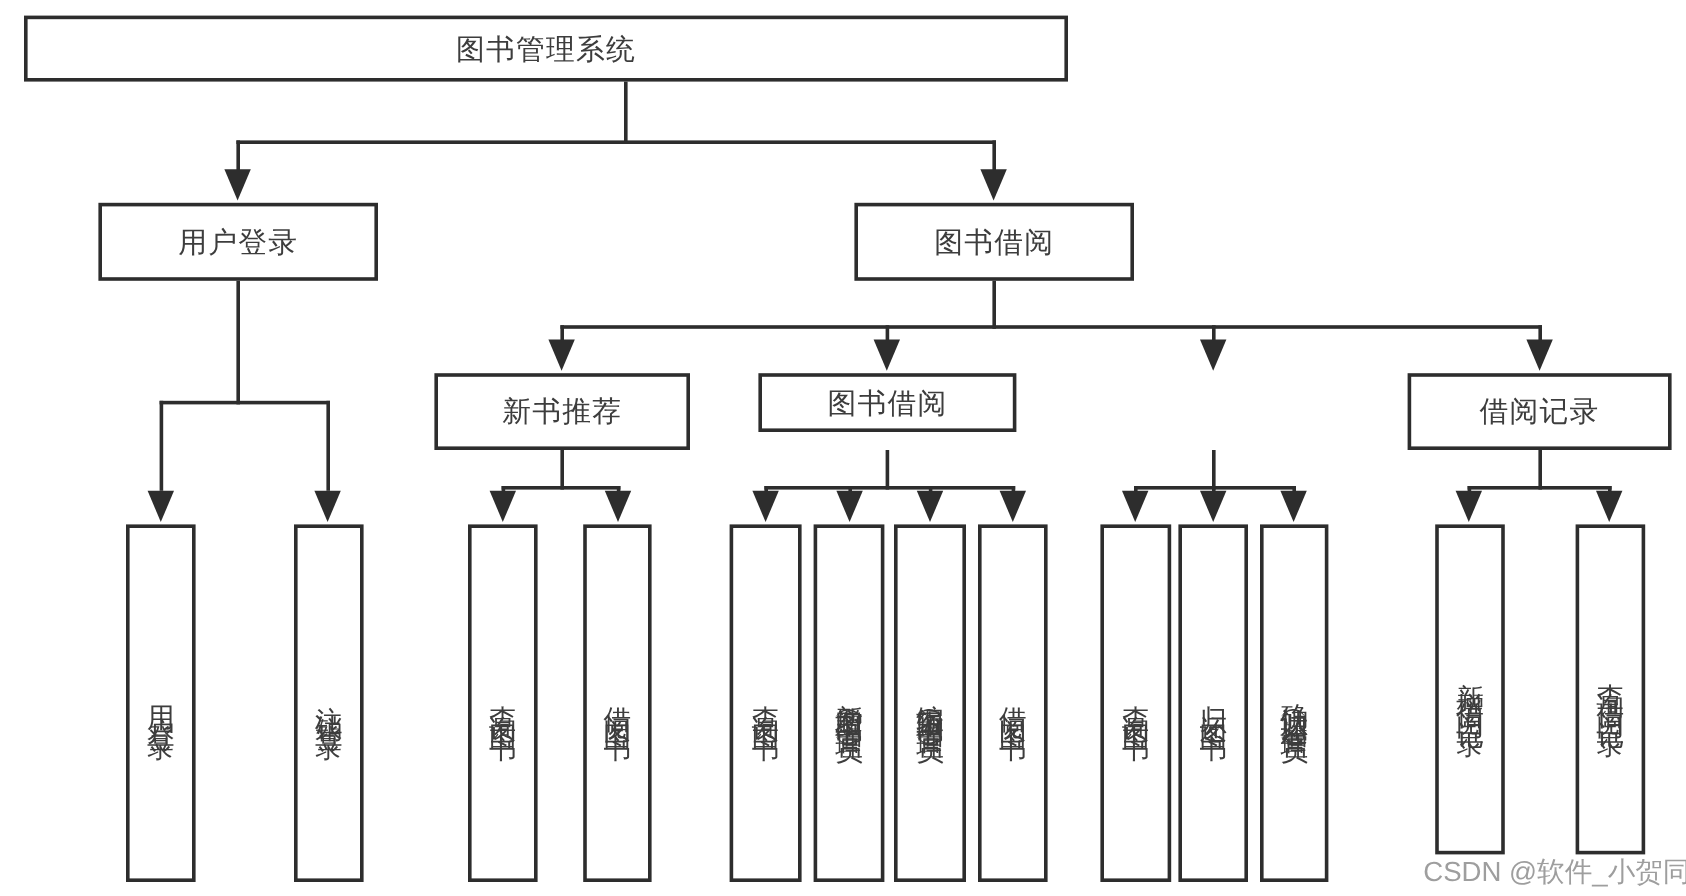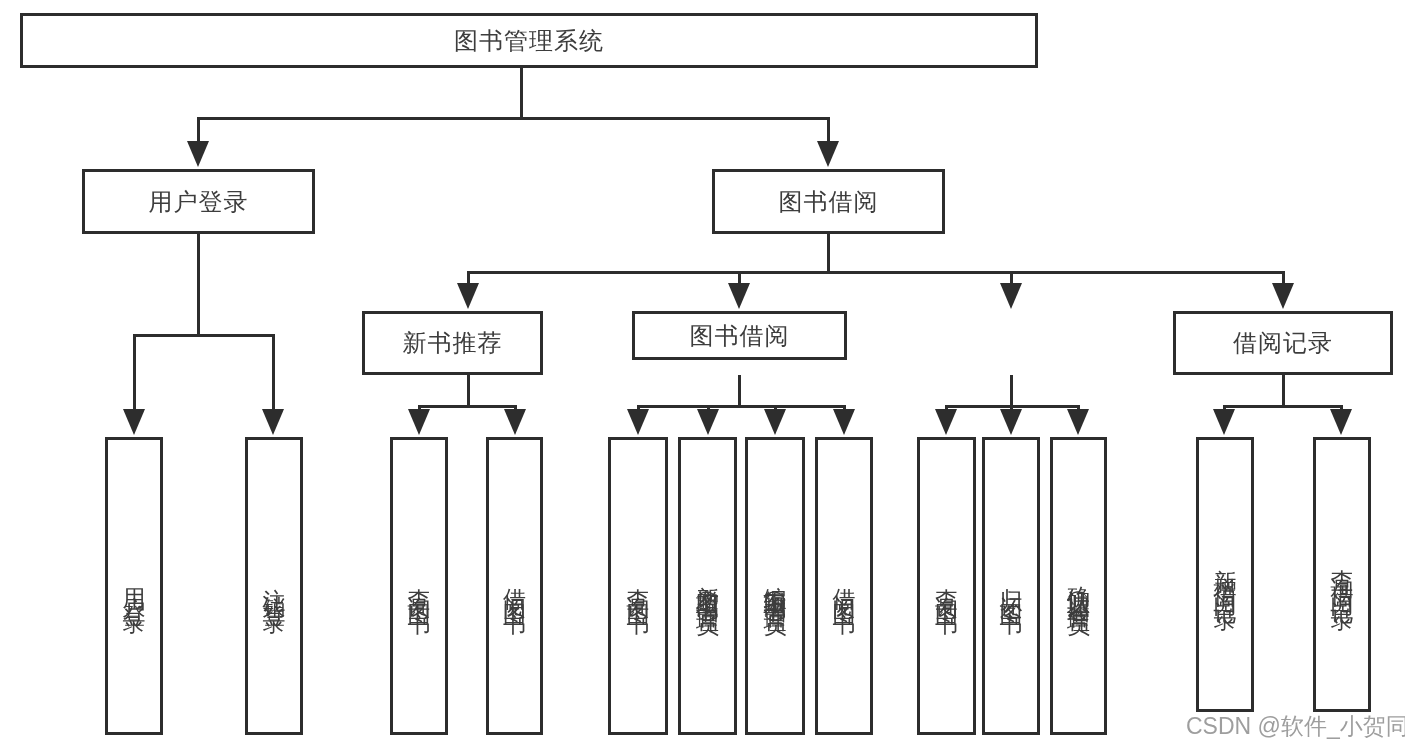--- a/index.html
+++ b/index.html
@@ -54,21 +54,21 @@
     white-space:nowrap;
     text-shadow:0 0 2px #ffffff, 1px 1px 0 rgba(255,255,255,.7);
     z-index:5;
   }
 </style>
 </head>
 <body>
 
 <div class="canvas">
 
-  <div class="box" style="left:20px;top:13px;width:1018px;height:55px">
+  <div class="box" style="left:20px;top:13px;width:870px;height:55px">
     <span class="hlabel">图书管理系统</span>
   </div>
 
   <div class="vl" style="left:520px;top:68px;height:52px"></div>
   <div class="hl" style="left:197px;top:117px;width:633px"></div>
   <div class="vl" style="left:197px;top:117px;height:30px"></div>
   <div class="ar" style="left:187px;top:141px"></div>
   <div class="vl" style="left:827px;top:117px;height:30px"></div>
   <div class="ar" style="left:817px;top:141px"></div>
 
@@ -90,21 +90,21 @@
   <div class="hl" style="left:467px;top:271px;width:818px"></div>
   <div class="vl" style="left:467px;top:271px;height:14px"></div>
   <div class="ar" style="left:457px;top:283px"></div>
   <div class="vl" style="left:738px;top:271px;height:14px"></div>
   <div class="ar" style="left:728px;top:283px"></div>
   <div class="vl" style="left:1010px;top:271px;height:14px"></div>
   <div class="ar" style="left:1000px;top:283px"></div>
   <div class="vl" style="left:1282px;top:271px;height:14px"></div>
   <div class="ar" style="left:1272px;top:283px"></div>
 
-  <div class="box" style="left:362px;top:311px;width:181px;height:64px">
+  <div class="box" style="left:362px;top:311px;width:213px;height:64px">
     <span class="hlabel">新书推荐</span>
   </div>
   <div class="box" style="left:632px;top:311px;width:215px;height:49px">
     <span class="hlabel">图书借阅</span>
   </div>
   <div class="box" style="left:1173px;top:311px;width:220px;height:64px">
     <span class="hlabel">借阅记录</span>
   </div>
 
   <div class="vl" style="left:467px;top:375px;height:33px"></div>

